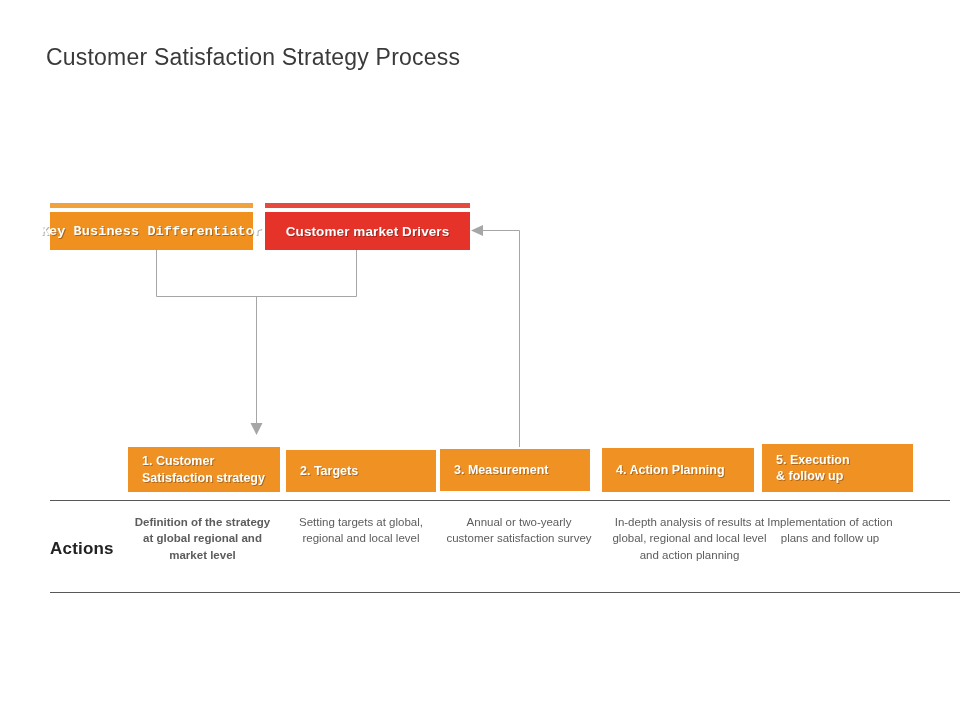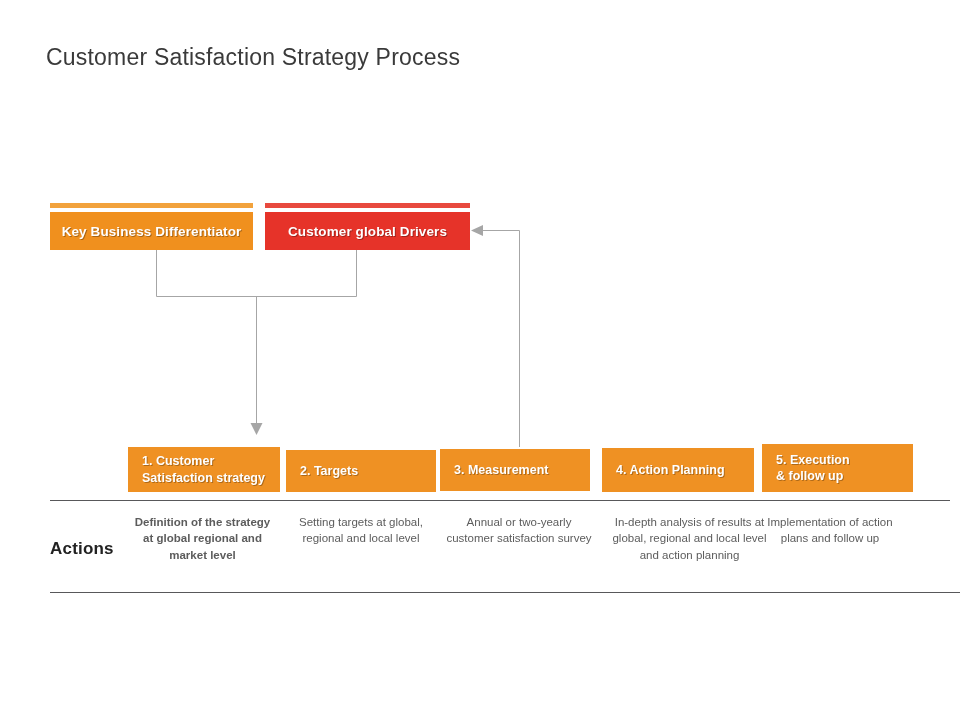--- a/index.html
+++ b/index.html
@@ -63,20 +63,21 @@
     text-shadow: 1px 1px 0 rgba(0,0,0,0.30);
     letter-spacing: 0.1px;
     white-space: nowrap;
   }
 
   #box-key-business {
     left: 50px;
     top: 203px;
     width: 203px;
     height: 58px;
+    font-family: Liberation Mono, monospace;
   }
   #box-key-business .driver-accent { background: #F2A23C; }
   #box-key-business .driver-body   { background: #F0901E; }
 
   #box-loyalty-drivers {
     left: 265px;
     top: 203px;
     width: 205px;
     height: 47px;
   }
@@ -172,21 +173,21 @@
   <div class="driver-box" id="box-key-business">
     <div class="driver-accent"></div>
     <div class="driver-body">
       <span class="driver-label">Key Business Differentiator</span>
     </div>
   </div>
 
   <div class="driver-box" id="box-loyalty-drivers">
     <div class="driver-accent"></div>
     <div class="driver-body">
-      <span class="driver-label">Customer global Drivers</span>
+      <span class="driver-label">Customer market Drivers</span>
     </div>
   </div>
 
   <div class="step-box" id="step-1">
     <span class="step-label">1.  Customer
      Satisfaction strategy</span>
   </div>
   <div class="step-box" id="step-2">
     <span class="step-label">2.  Targets</span>
   </div>

